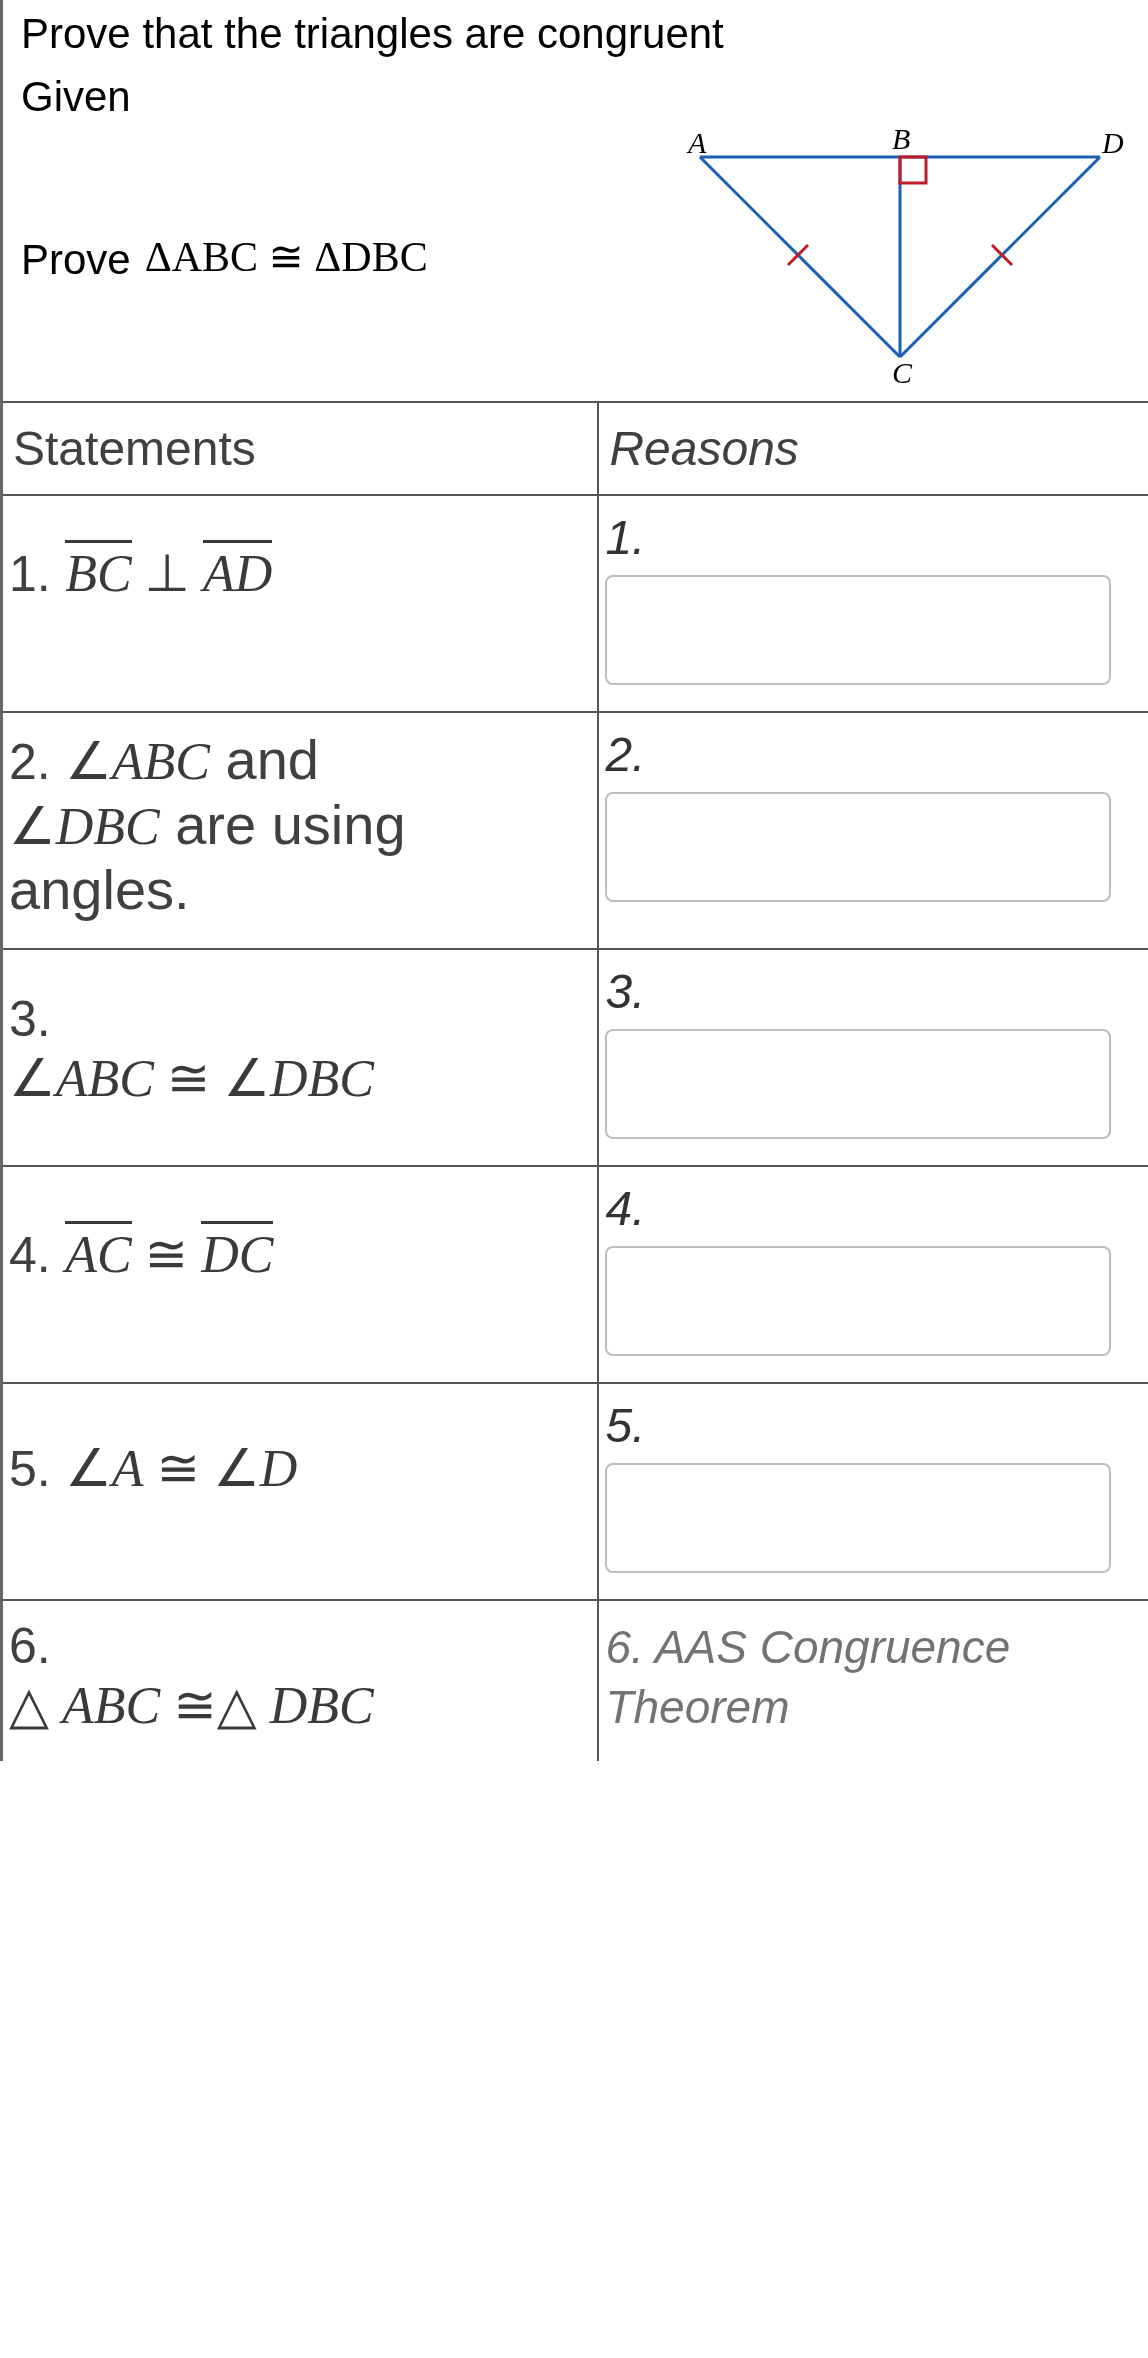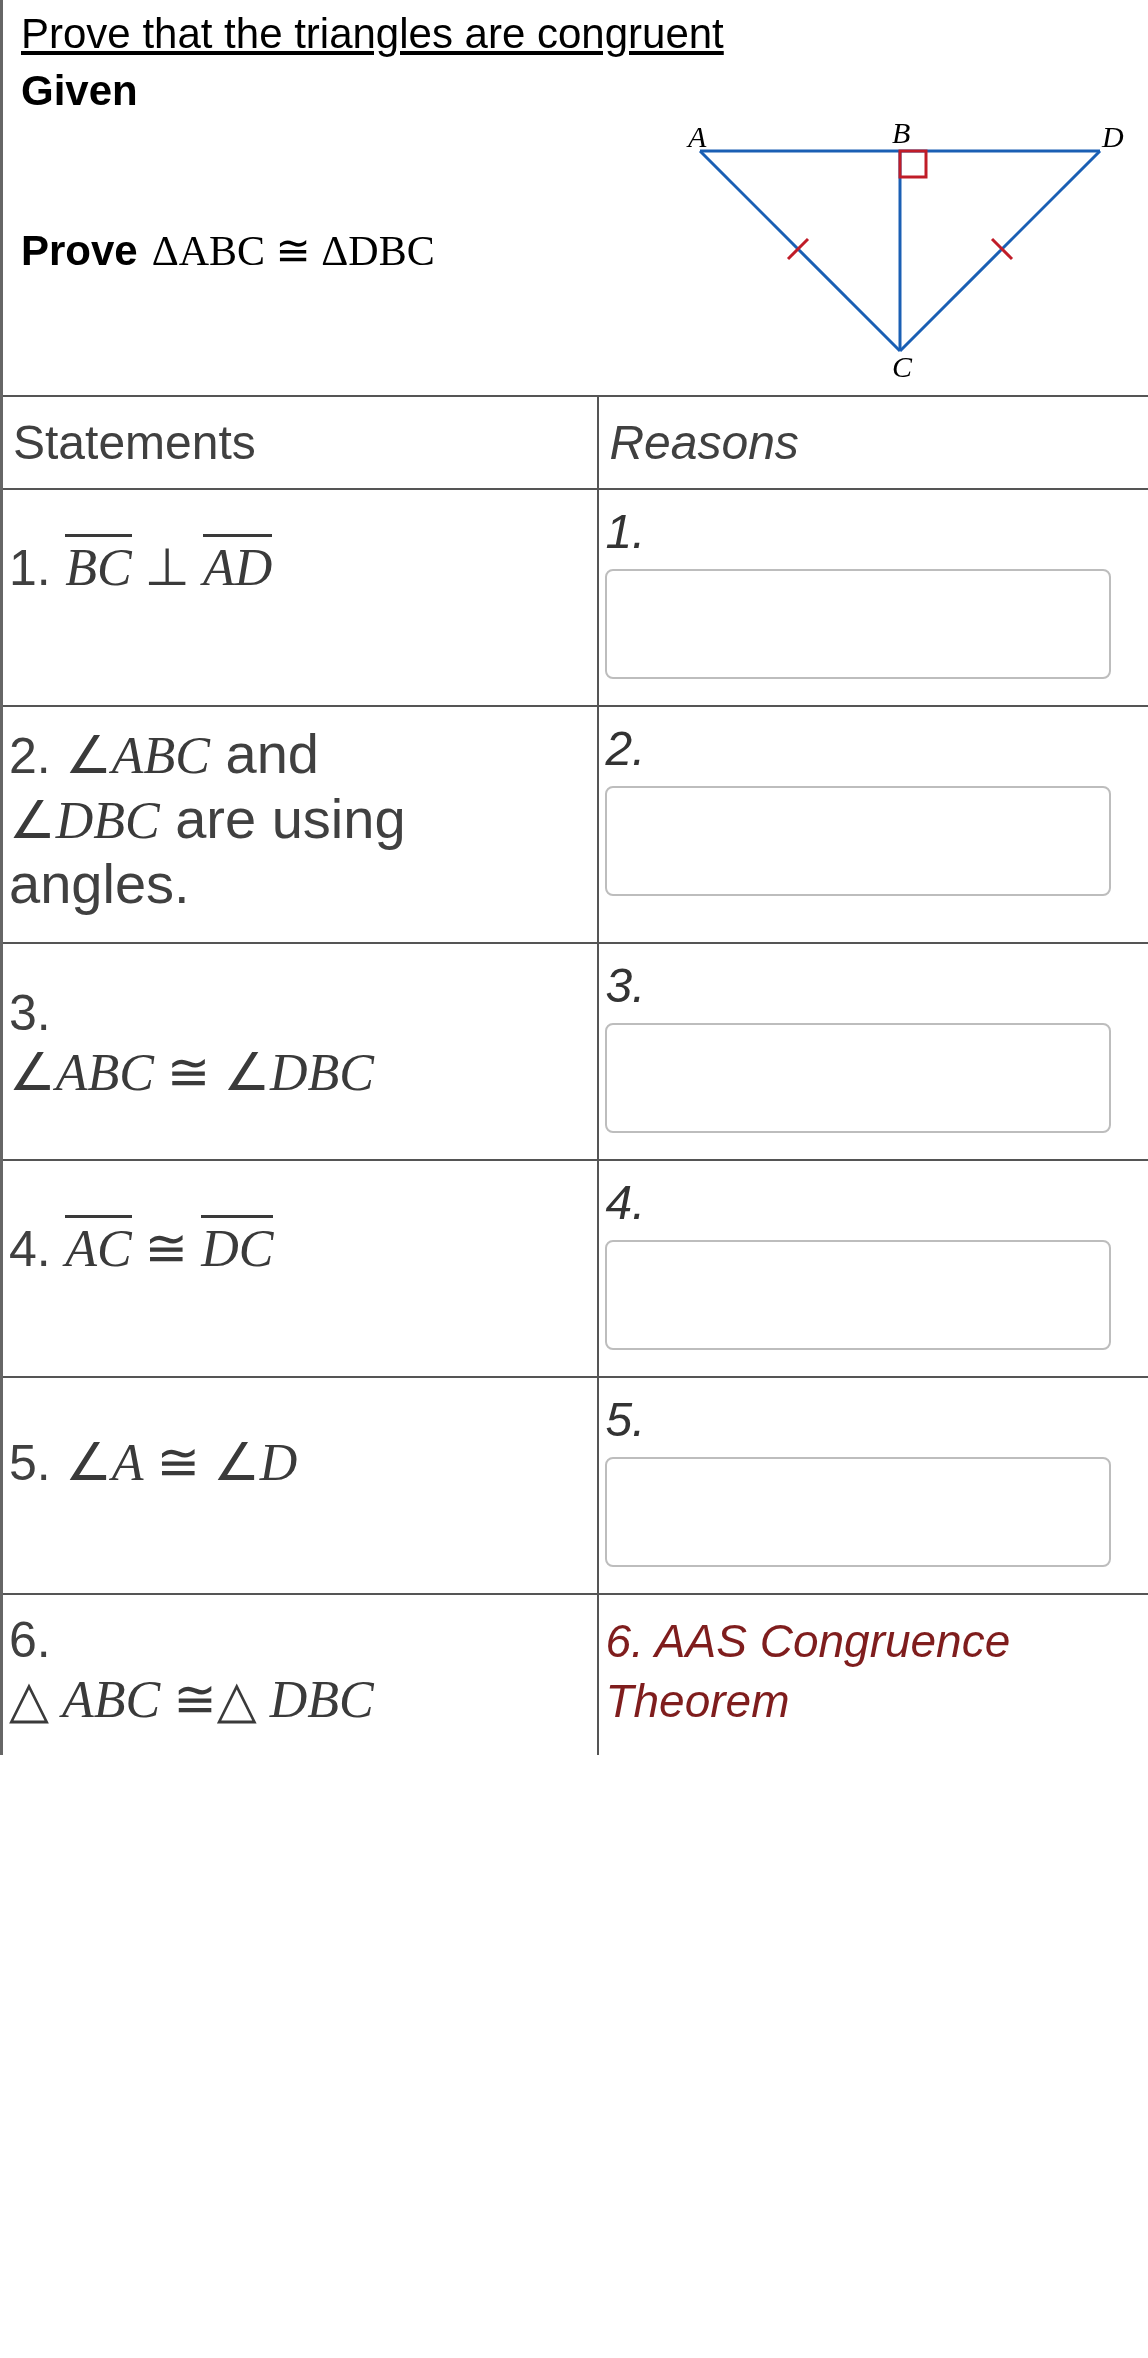--- a/index.html
+++ b/index.html
@@ -11,30 +11,30 @@
   }
   .page {
     width: 100%;
     border-left: 3px solid #666;
   }
   .intro {
     padding: 8px 18px 4px 18px;
     font-size: 42px;
     line-height: 1.25;
   }
-  .intro .l1, .intro .l2 { font-weight: 400; text-decoration: underline; }
+  .intro .l1, .intro .l2 { font-weight: 400; }
   .intro .given-line,
   .intro .prove-line {
     margin-top: 4px;
     display: flex;
     align-items: center;
     gap: 14px;
     flex-wrap: wrap;
   }
-  .intro .lbl { font-weight: 700; }
+  .intro .lbl { font-weight: 400; margin-top: 6px; }
   .math, .m { font-family: "Times New Roman", Times, serif; font-style: italic; }
   .up { font-style: normal; }
   .seg { position: relative; display: inline-block; padding-top: 4px; }
   .seg::before {
     content: "";
     position: absolute;
     left: 0; right: 0; top: 0;
     height: 3px;
     background: currentColor;
   }
@@ -67,21 +67,21 @@
   }
   table.proof tbody td {
     font-size: 52px;
     color: #2e2e2e;
   }
   .stmt-num { font-size: 50px; color: #404040; }
   .stmt-math { font-family: "Times New Roman", Times, serif; color: #3a3a3a; }
   .ang { font-style: normal; }
   .word { font-family: Arial, Helvetica, sans-serif; font-style: normal; font-size: 56px; color: #404040; }
   .reason-cell .rn { font-size: 48px; color: #333; display: block; margin-bottom: 10px; }
-  .reason-cell .rtxt { font-size: 46px; color: #7f1d1d; }
+  .reason-cell .rtxt { font-size: 46px; color: #737373; }
   .answer-box {
     display: block;
     width: 95%;
     min-height: 110px;
     border: 2px solid #bdbdbd;
     border-radius: 8px;
     background: #fff;
     margin-top: 4px;
   }
   .col-stmt { width: 52%; }

